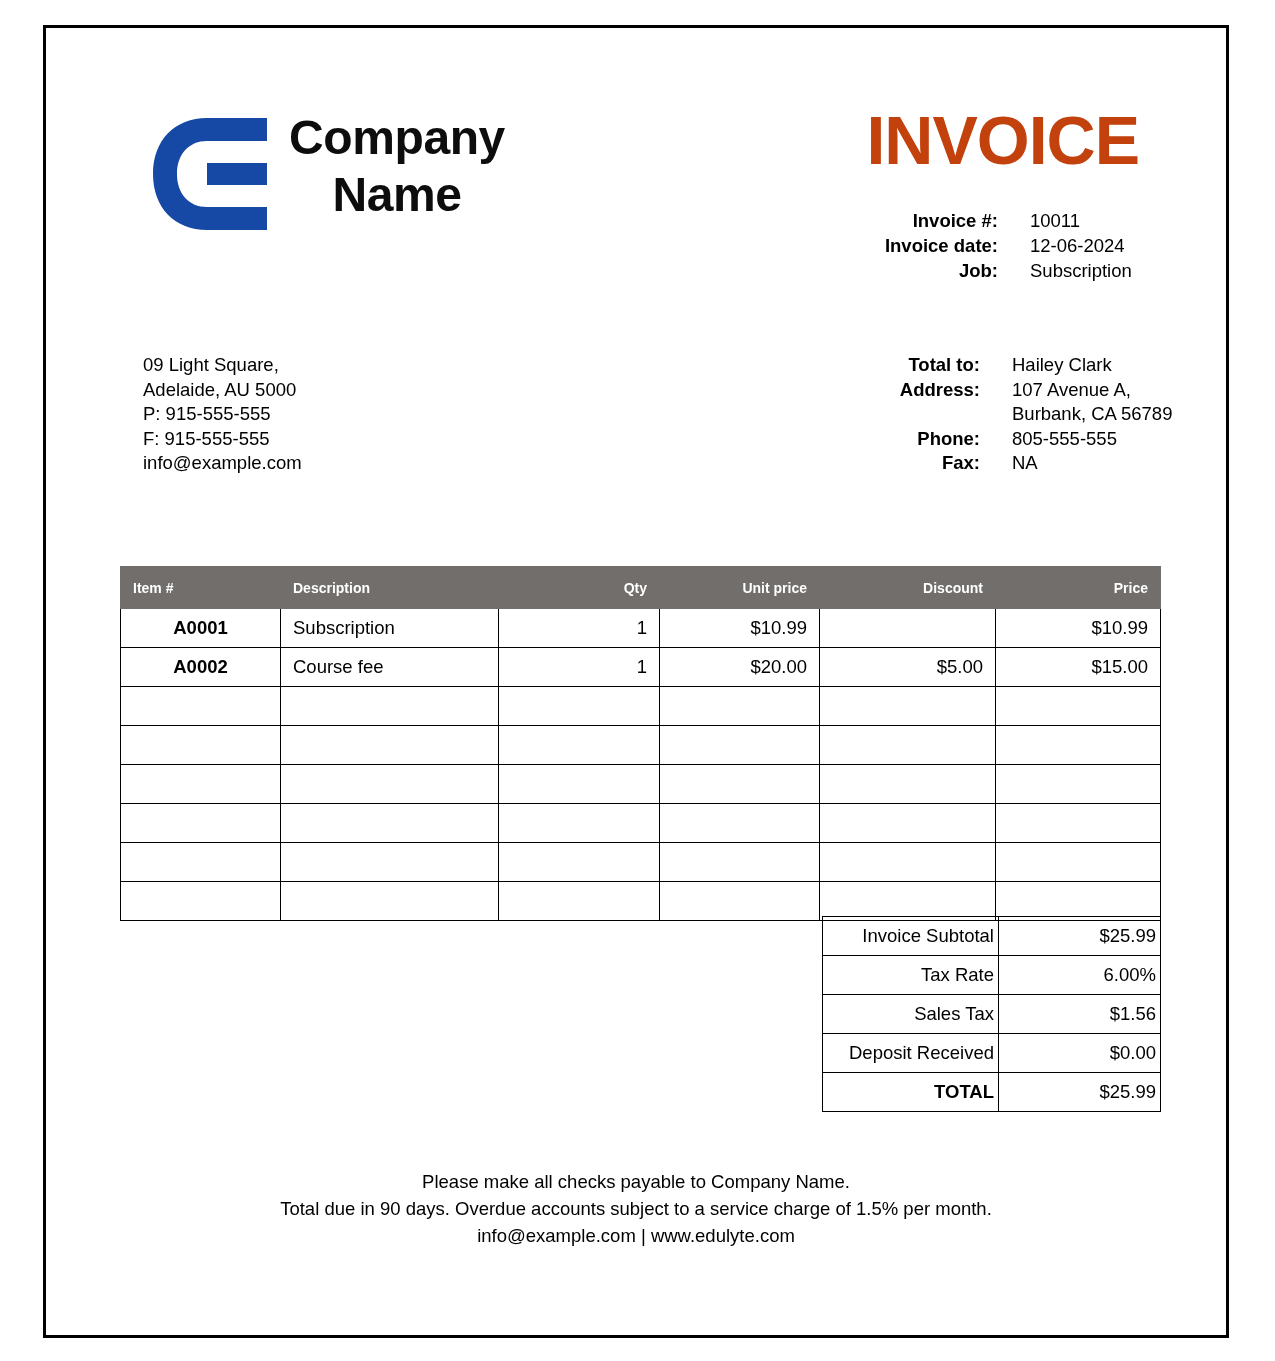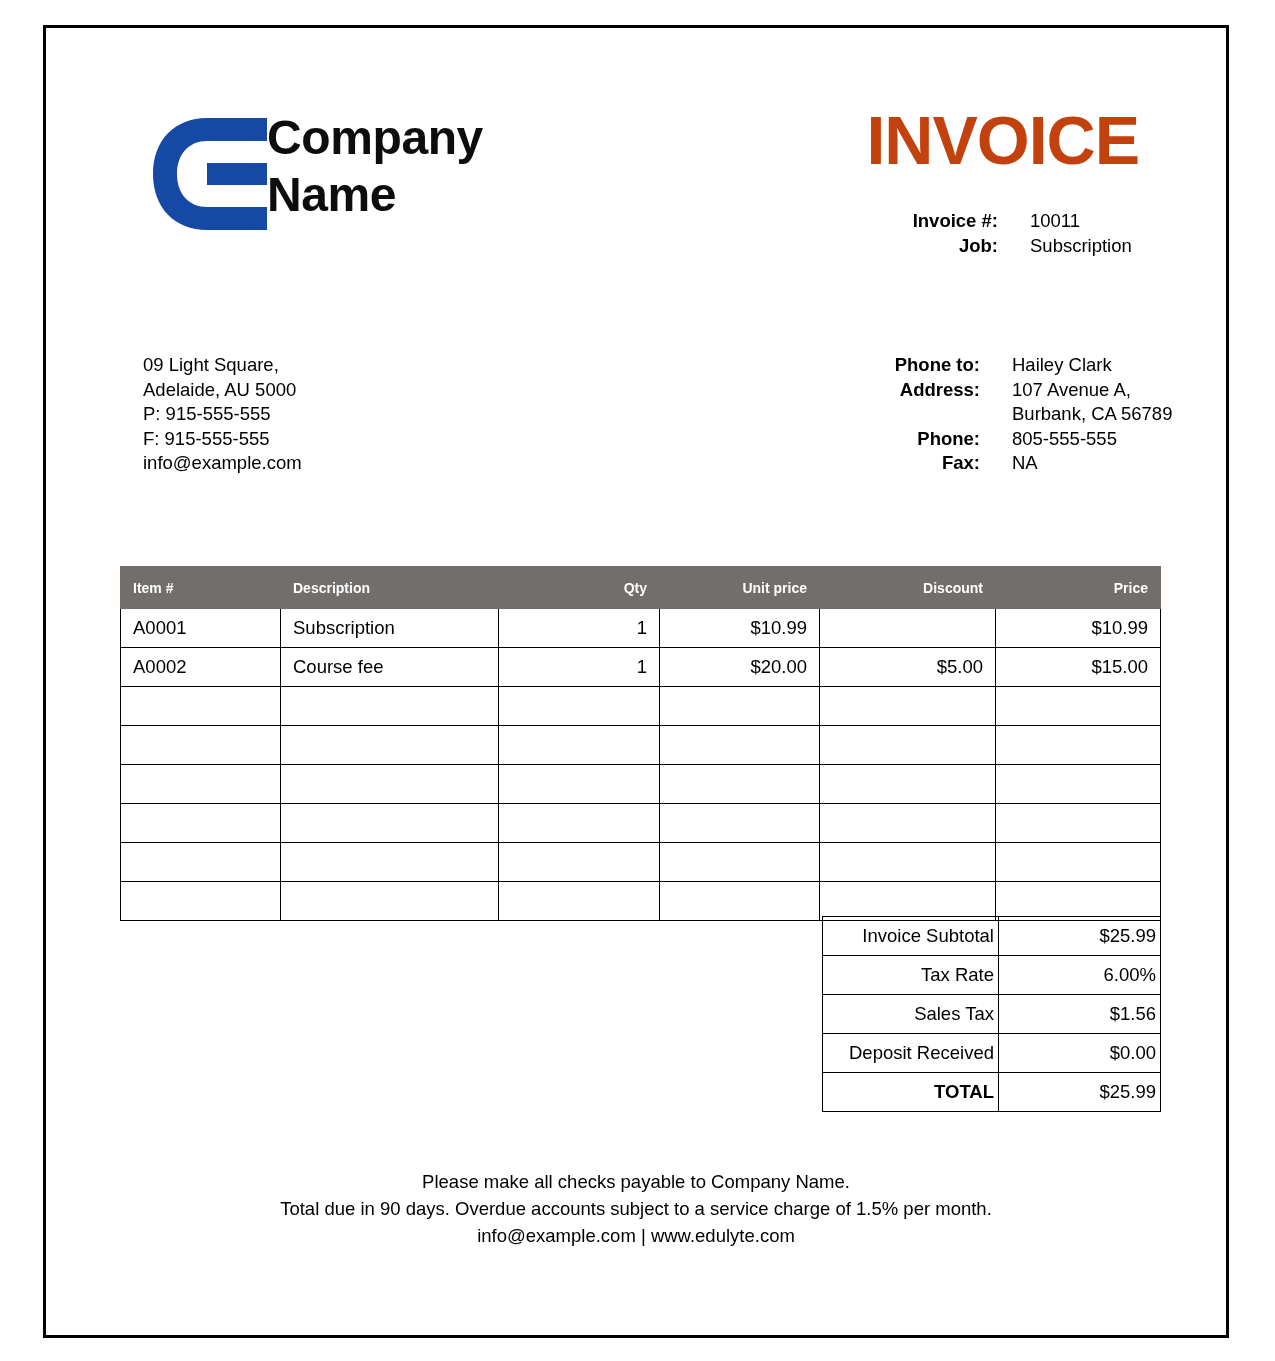--- a/index.html
+++ b/index.html
@@ -47,26 +47,28 @@
     display: flex;
     align-items: flex-start;
   }
   .logo-mark {
     width: 118px;
     height: 112px;
     flex: 0 0 auto;
     margin-top: 8px;
   }
   .brand-name {
+    margin-left: 22px;
     font-size: 48px;
     font-weight: bold;
     line-height: 1.18;
     letter-spacing: -0.4px;
     color: #0d0d0d;
     max-width: 300px;
+    text-align: center;
   }
 
   .invoice-title {
     position: absolute;
     right: 87px;
     top: 78px;
     font-size: 68px;
     font-weight: bold;
     letter-spacing: -1px;
     line-height: 1;
@@ -150,21 +152,21 @@
   }
   .col-item    { width: 160px; }
   .col-desc    { width: 218px; }
   .col-qty     { width: 161px; }
   .col-unit    { width: 160px; }
   .col-disc    { width: 176px; }
   .col-price   { width: 165px; }
 
   .ta-left   { text-align: left; }
   .ta-right  { text-align: right; }
-  .cell-item { font-weight: normal; }
+  .cell-item { font-weight: bold; text-align: center; }
 
   
   .totals-table {
     position: absolute;
     left: 776px;
     top: 888px;
     width: 338px;
     border-collapse: collapse;
     table-layout: fixed;
     font-size: 18.5px;
@@ -221,37 +223,41 @@
       </div>
 
       <div class="invoice-title">INVOICE</div>
 
       <div class="meta">
         <div class="meta-row">
           <div class="meta-label">Invoice #:</div>
           <div class="meta-value">10011</div>
         </div>
         <div class="meta-row">
+          <div class="meta-label">Invoice date:</div>
+          <div class="meta-value">12-06-2024</div>
+        </div>
+        <div class="meta-row">
           <div class="meta-label">Job:</div>
           <div class="meta-value">Subscription</div>
         </div>
       </div>
     </div>
 
     <div class="from-block">
       <div>09 Light Square,</div>
       <div>Adelaide, AU 5000</div>
       <div>P: 915-555-555</div>
       <div>F: 915-555-555</div>
       <div>info@example.com</div>
     </div>
 
     <div class="bill-block">
       <div class="bill-row">
-        <div class="bill-label">Phone to:</div>
+        <div class="bill-label">Total to:</div>
         <div class="bill-value">Hailey Clark</div>
       </div>
       <div class="bill-row">
         <div class="bill-label">Address:</div>
         <div class="bill-value">107 Avenue A,</div>
       </div>
       <div class="bill-row">
         <div class="bill-label"></div>
         <div class="bill-value">Burbank, CA 56789</div>
       </div>

